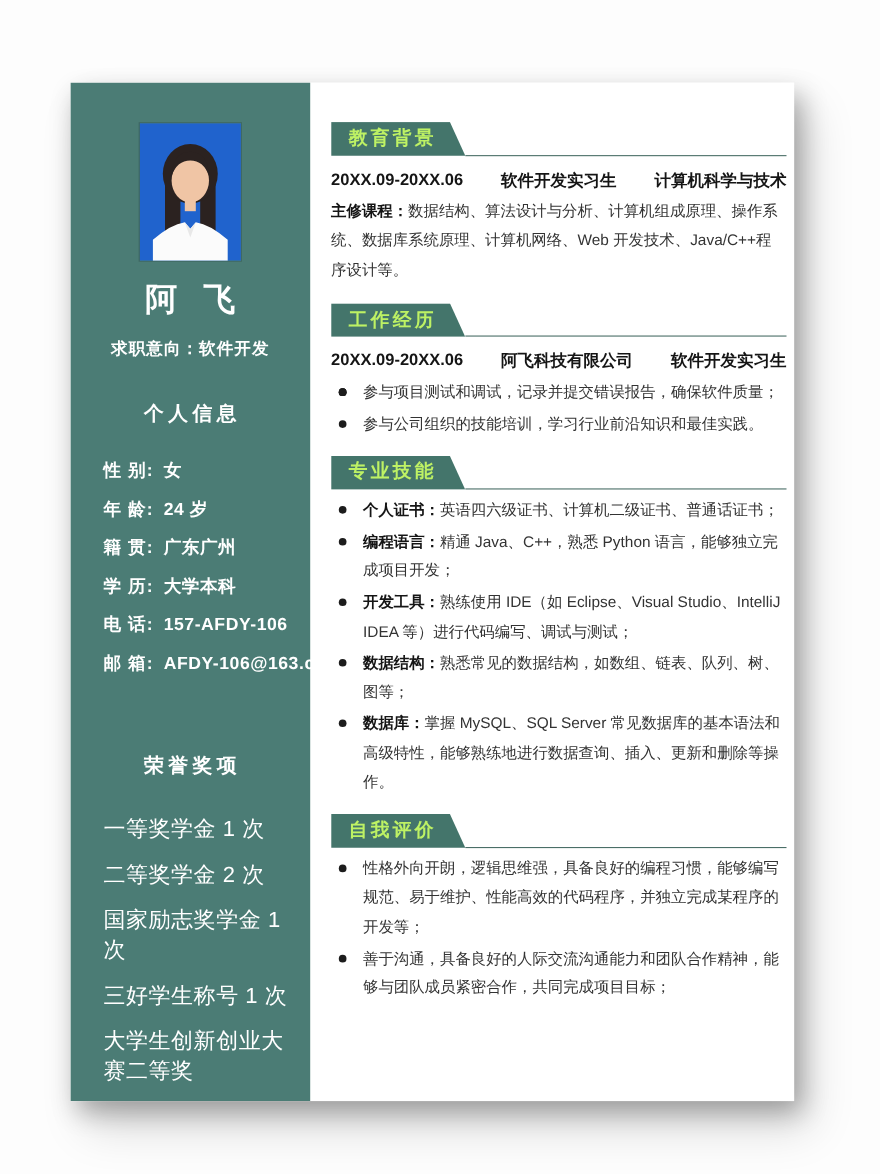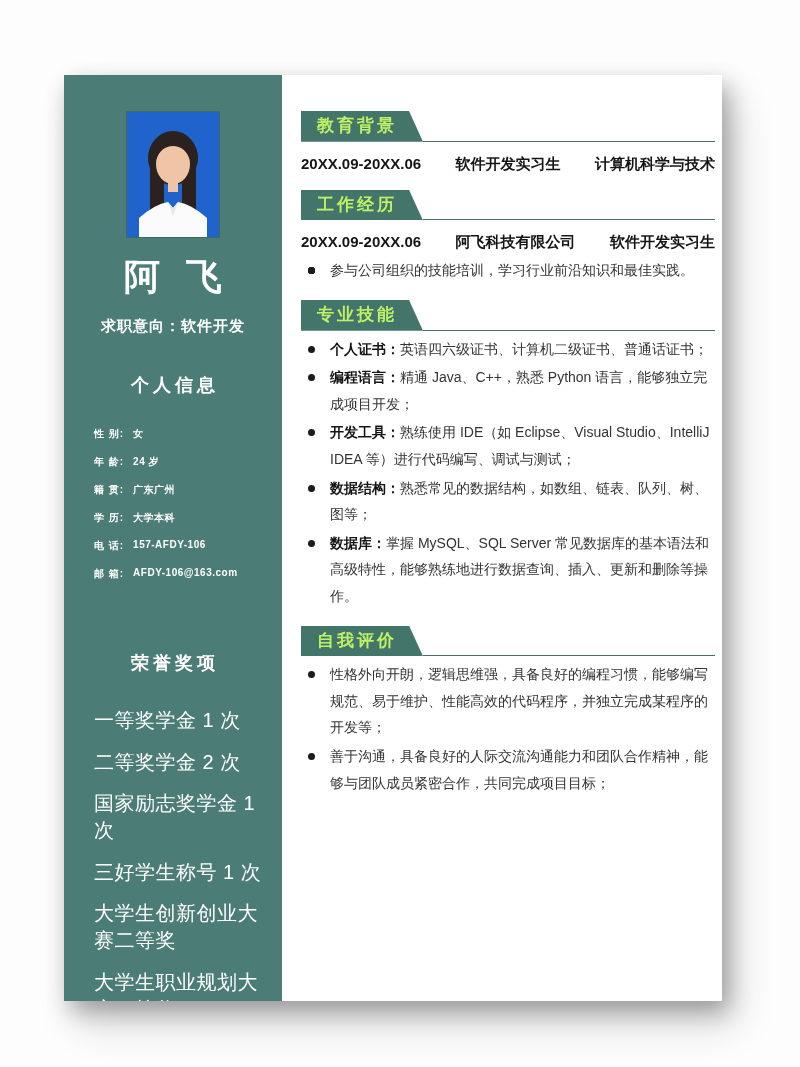--- a/index.html
+++ b/index.html
@@ -25,28 +25,28 @@
     box-shadow:6px 10px 22px rgba(0,0,0,.30), 14px 24px 38px rgba(0,0,0,.15);
     display:flex;overflow:hidden;
   }
   
   .sidebar{
     width:218px;flex-shrink:0;background:var(--sidebar);
     color:#fff;display:flex;flex-direction:column;align-items:center;
   }
   .photo-frame{margin-top:37px;width:92px;height:125px;box-shadow:0 0 0 1px rgba(0,0,0,.15);}
   .photo-frame svg{display:block;}
-  .name{margin-top:16px;font-size:36px;font-weight:bold;letter-spacing:8px;text-indent:8px;text-align:center;}
+  .name{margin-top:16px;font-size:29px;font-weight:bold;letter-spacing:8px;text-indent:8px;text-align:center;}
   .objective{margin-top:15px;font-size:15px;font-weight:bold;letter-spacing:1px;}
   .side-title{font-size:18px;font-weight:bold;letter-spacing:4px;text-indent:4px;text-align:center;}
   .side-title.personal{margin-top:37px;}
   .side-title.awards{margin-top:56px;}
   .side-rule{width:180px;height:1px;background:rgba(255,255,255,.78);margin-top:10px;}
   .info-list{width:100%;padding:20px 16px 0 30px;}
-  .info-row{display:flex;align-items:flex-start;font-size:10px;margin-bottom:14px;white-space:nowrap;}
+  .info-row{display:flex;align-items:center;font-size:16px;margin-bottom:14px;white-space:nowrap;}
   .info-row .lbl{font-weight:bold;margin-right:9px;letter-spacing:1px;}
   .info-row .val{font-weight:600;letter-spacing:.5px;}
   .awards-list{width:100%;padding:22px 14px 0 30px;margin:0;list-style:none;}
   .awards-list li{font-size:20px;margin-bottom:14.5px;letter-spacing:.5px;}
   
   .main{flex:1;padding:36px 7px 0 19px;}
   .section{margin-bottom:16px;}
   .section-header{display:flex;align-items:flex-end;}
   .banner{
     background:var(--banner);color:#bef264;
@@ -138,35 +138,39 @@
     <section class="section">
       <div class="section-header">
         <div class="banner">教育背景</div>
         <div class="header-rule"></div>
       </div>
       <div class="row3">
         <span>20XX.09-20XX.06</span>
         <span>软件开发实习生</span>
         <span>计算机科学与技术</span>
       </div>
+      <p class="para">
+        <span class="lead">主修课程：</span><span>数据结构、算法设计与分析、计算机组成原理、操作系统、数据库系统原理、计算机网络、Web 开发技术、Java/C++程序设计等。</span>
+      </p>
     </section>
 
     <section class="section">
       <div class="section-header">
         <div class="banner">工作经历</div>
         <div class="header-rule"></div>
       </div>
       <div class="row3">
         <span>20XX.09-20XX.06</span>
         <span>阿飞科技有限公司</span>
         <span>软件开发实习生</span>
       </div>
       <ul class="bullets">
         <li><span class="dot"></span></li>
         <li><span class="dot"></span></li>
+        <li><span class="dot"></span><span>参与项目测试和调试，记录并提交错误报告，确保软件质量；</span></li>
         <li><span class="dot"></span><span>参与公司组织的技能培训，学习行业前沿知识和最佳实践。</span></li>
       </ul>
     </section>
 
     <section class="section">
       <div class="section-header">
         <div class="banner">专业技能</div>
         <div class="header-rule"></div>
       </div>
       <ul class="bullets">

